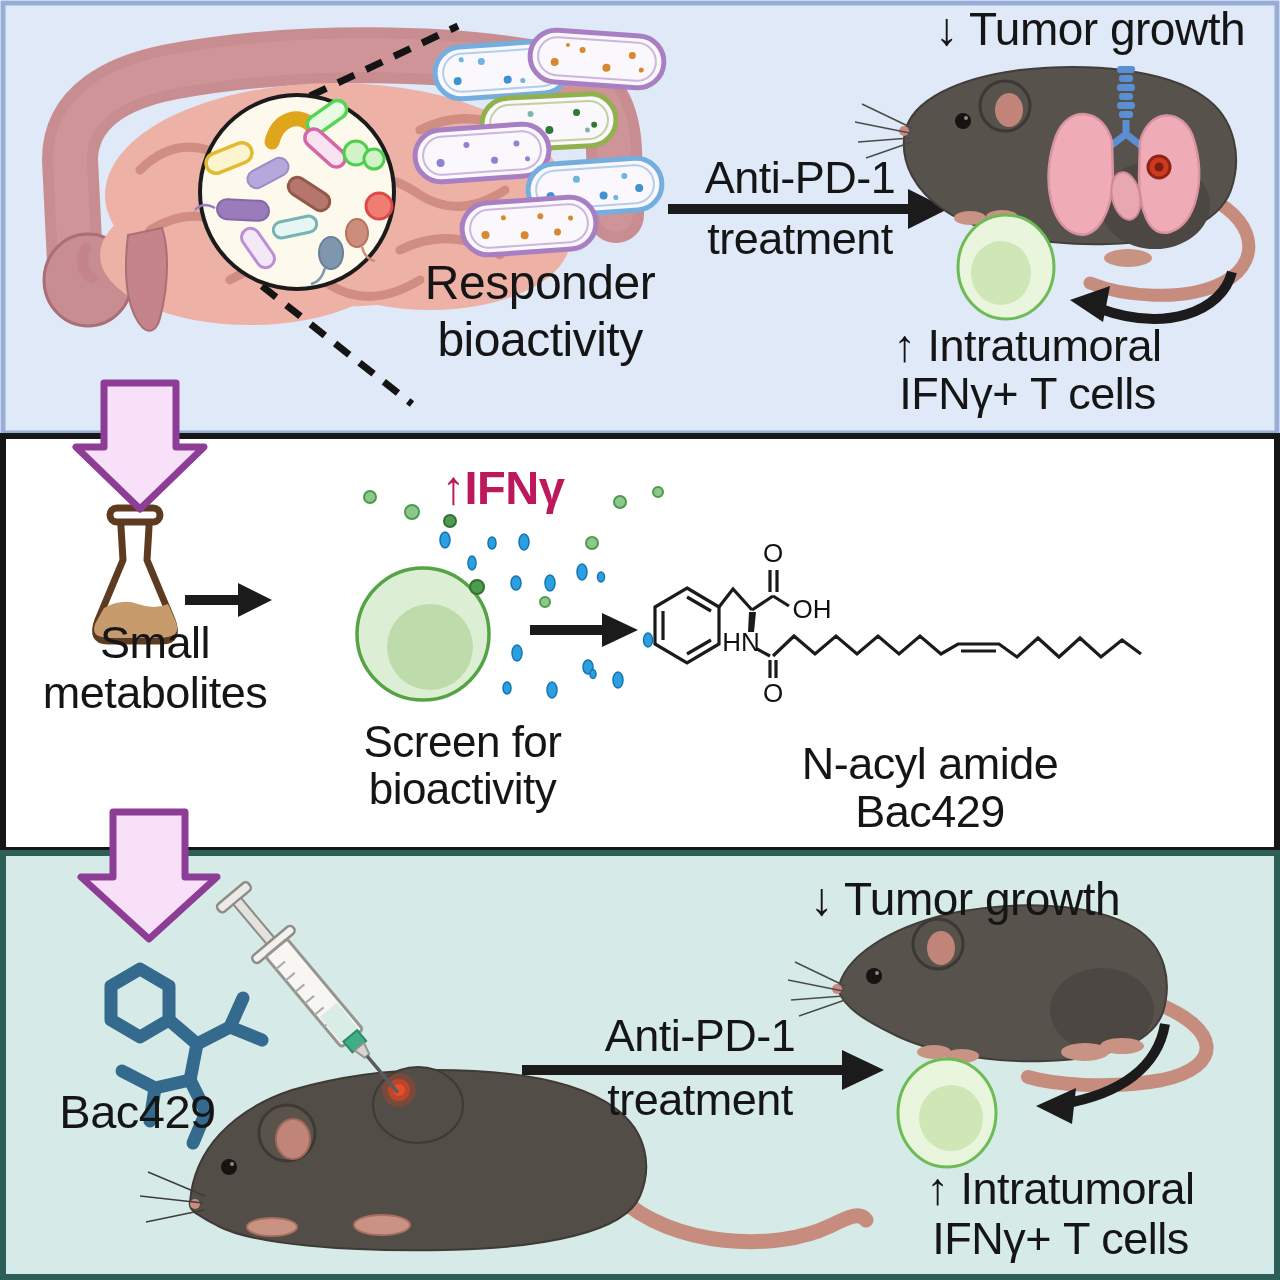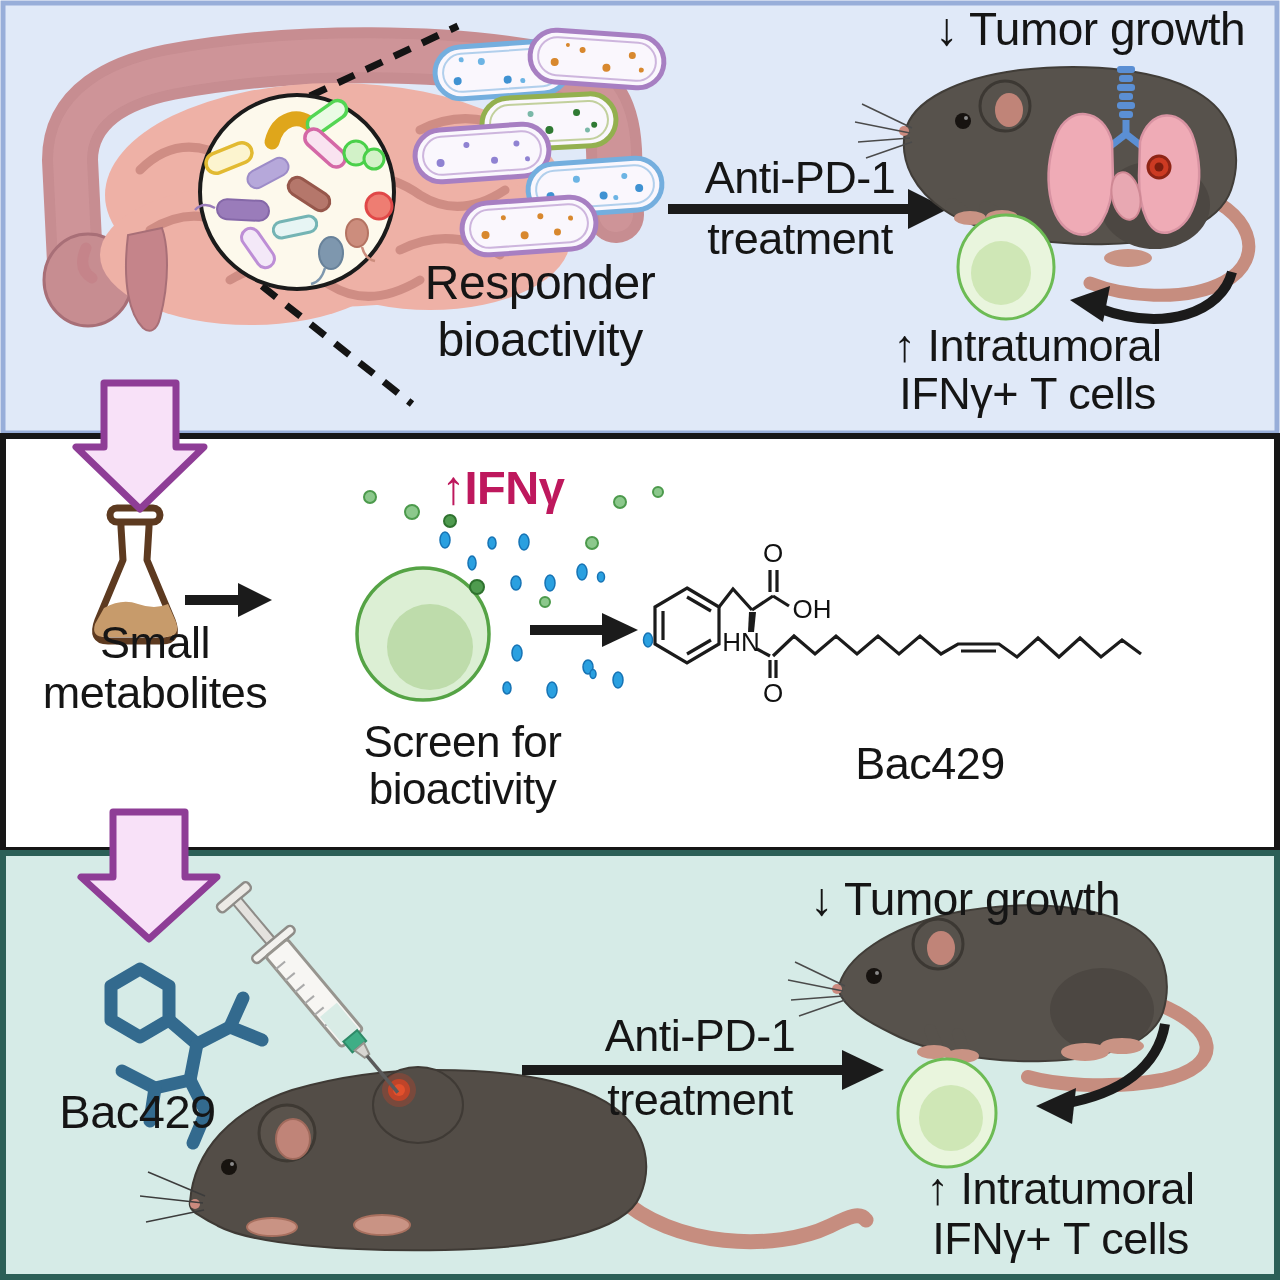--- a/index.html
+++ b/index.html
@@ -393,20 +393,21 @@
 <div class="lbl blue" style="left:413px;top:460px;width:180px;font-size:47px;">
   <span>↑IFNγ</span>
 </div>
 
 <div class="lbl" style="left:320px;top:718px;width:285px;font-size:44px;line-height:1.07;">
   <span>Screen for</span>
   <span>bioactivity</span>
 </div>
 
 <div class="lbl" style="left:765px;top:740px;width:330px;font-size:45px;line-height:1.07;">
+  <span>N-acyl amide</span>
   <span>Bac429</span>
 </div>
 
 <div class="lbl" style="left:5px;top:1084px;width:265px;font-size:47px;">
   <span>Bac429</span>
 </div>
 
 <div class="lbl" style="left:550px;top:1010px;width:300px;font-size:45px;">
   <span>Anti-PD-1</span>
 </div>

